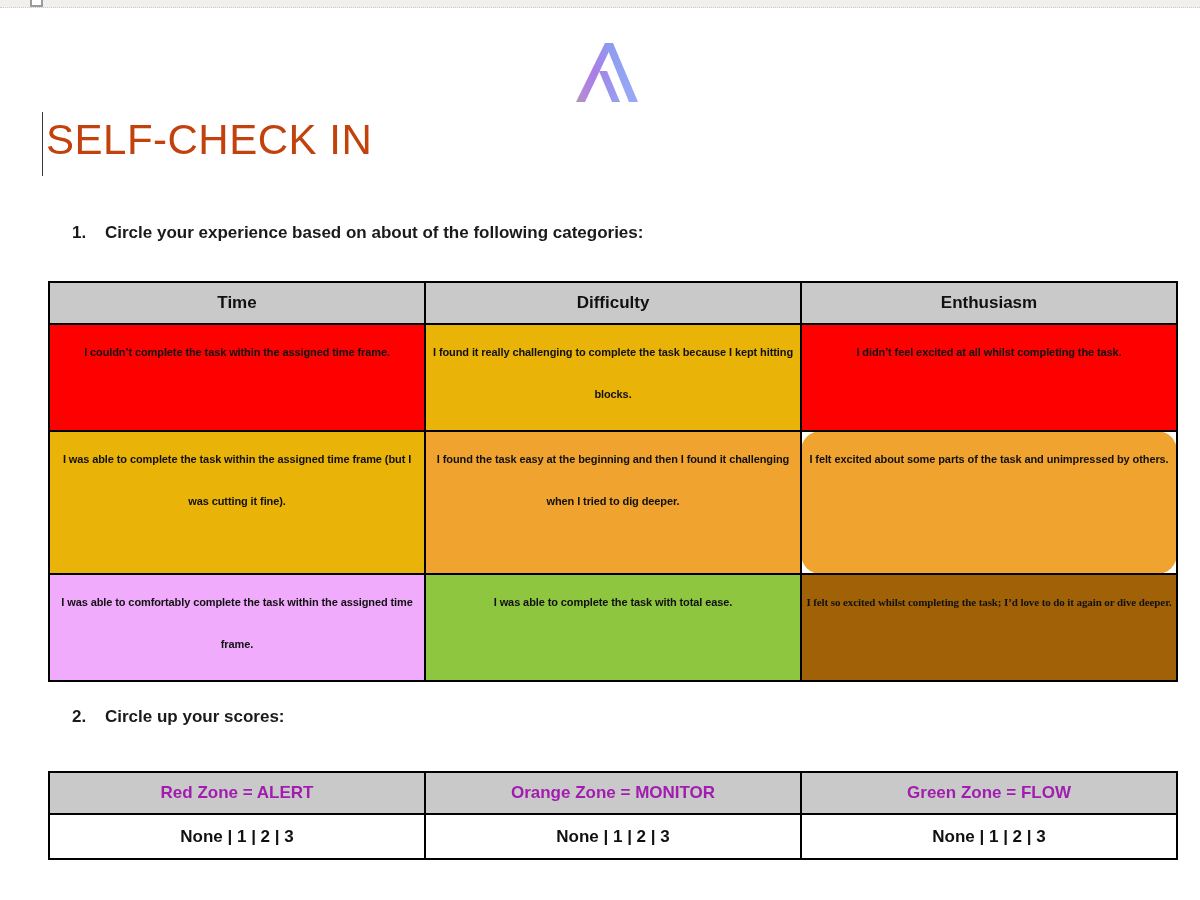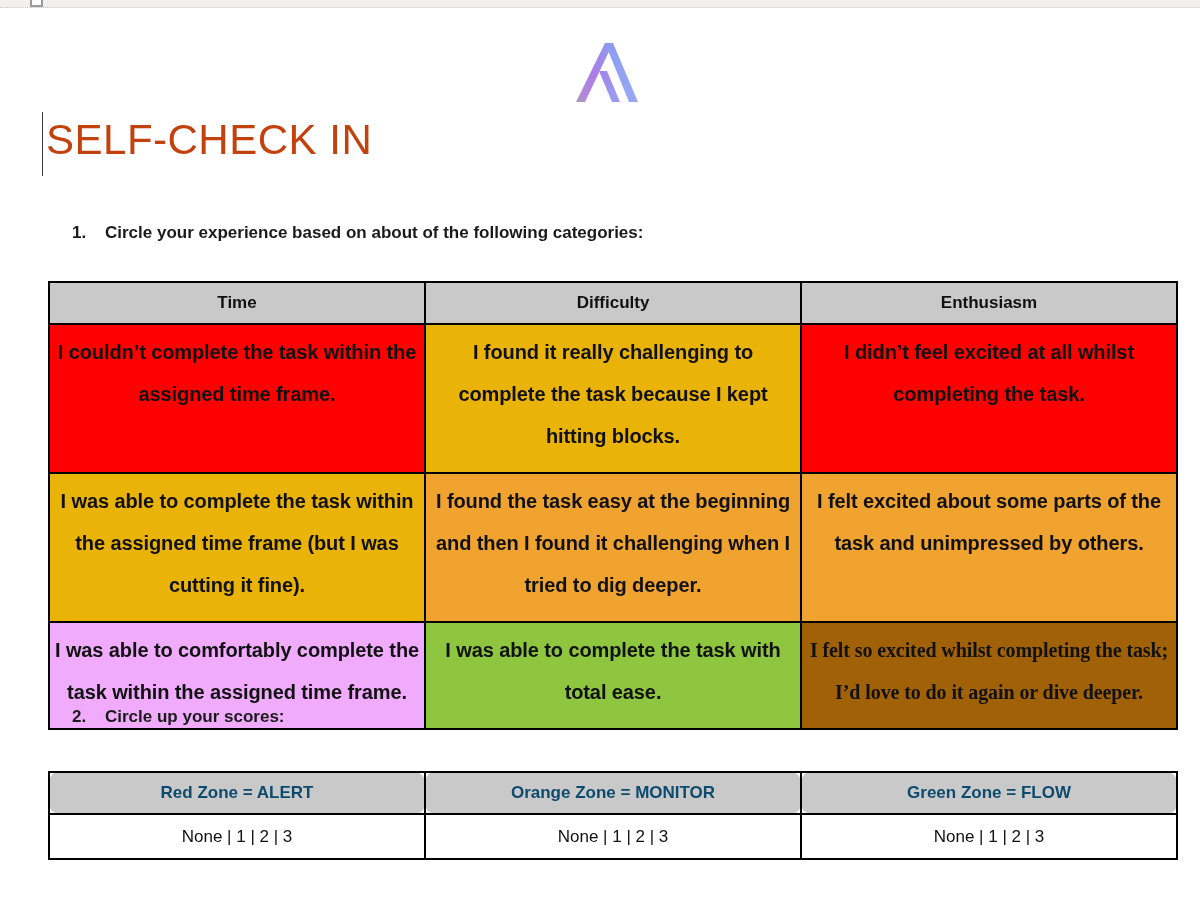--- a/index.html
+++ b/index.html
@@ -42,34 +42,34 @@
   table { border-collapse: collapse; table-layout: fixed; position: absolute; left: 28px; width: 1130px; margin-left: 20px; }
   td, th { border: 2px solid #000; }
 
   #categories-table { top: 281px; }
   #categories-table th {
     height: 42px; background: #c9c9c9; font-size: 17px; font-weight: 700;
     text-align: center; vertical-align: middle; color: #111;
   }
   #categories-table td {
     vertical-align: top; text-align: center; padding: 6px 4px 15px 4px;
-    font-size: 20px; font-weight: 700; letter-spacing: -0.1px;
+    font-size: 11px; font-weight: 700; letter-spacing: -0.1px;
     line-height: 42px; color: #111;
   }
   tr.zone-row-red td    { height: 105px; }
   tr.zone-row-orange td { height: 143px; }
   tr.zone-row-green td  { height: 105px; }
 
   #scores-table { top: 771px; }
   #scores-table th {
     height: 42px; background: #c9c9c9; font-size: 17px; font-weight: 700;
-    text-align: center; vertical-align: middle; color: #0c4a6e; border-radius: 10px;
+    text-align: center; vertical-align: middle; color: #a21caf;
   }
   #scores-table td {
-    height: 45px; background: #ffffff; font-size: 17px; font-weight: 400;
+    height: 45px; background: #ffffff; font-size: 17px; font-weight: 700;
     text-align: center; vertical-align: middle; color: #111;
   }
 </style>
 </head>
 <body>
 
 <div class="top-strip">
   <div class="ruler-marker"></div>
 </div>
 
@@ -113,21 +113,21 @@
     <th>Enthusiasm</th>
   </tr>
   <tr class="zone-row-red">
     <td style="background: rgb(254, 0, 0);">I couldn’t complete the task within the assigned time frame.</td>
     <td style="background: #eab308;">I found it really challenging to complete the task because I kept hitting blocks.</td>
     <td style="background: rgb(254, 0, 0);">I didn’t feel excited at all whilst completing the task.</td>
   </tr>
   <tr class="zone-row-orange">
     <td style="background: #eab308;">I was able to complete the task within the assigned time frame (but I was cutting it fine).</td>
     <td style="background: rgb(240, 163, 46);">I found the task easy at the beginning and then I found it challenging when I tried to dig deeper.</td>
-    <td style="background: rgb(240, 163, 46);">I felt excited about some parts of the task and unimpressed by others.</td>
+    <td style="background: rgb(240, 163, 46); border-radius: 20px;">I felt excited about some parts of the task and unimpressed by others.</td>
   </tr>
   <tr class="zone-row-green">
     <td style="background: #f0abfc;">I was able to comfortably complete the task within the assigned time frame.</td>
     <td style="background: rgb(142, 198, 63);">I was able to complete the task with total ease.</td>
     <td style="background: #a16207; font-family: Liberation Serif, serif;">I felt so excited whilst completing the task; I’d love to do it again or dive deeper.</td>
   </tr>
 </tbody>
   </table>
 
 <div class="instruction" id="instruction-2">

